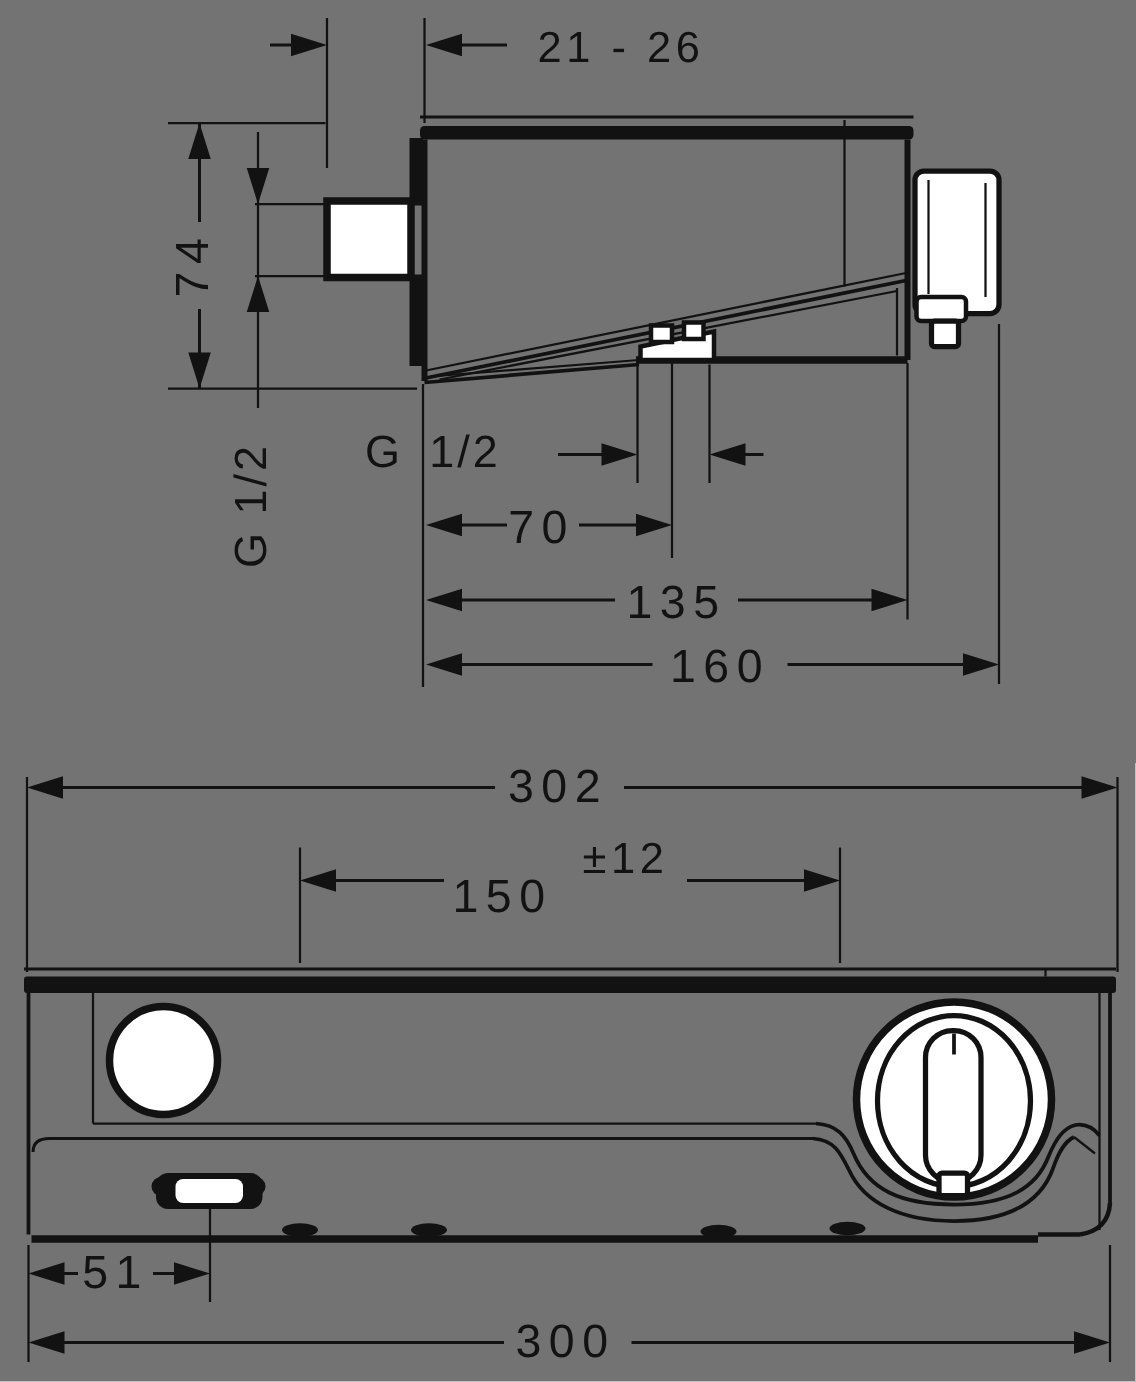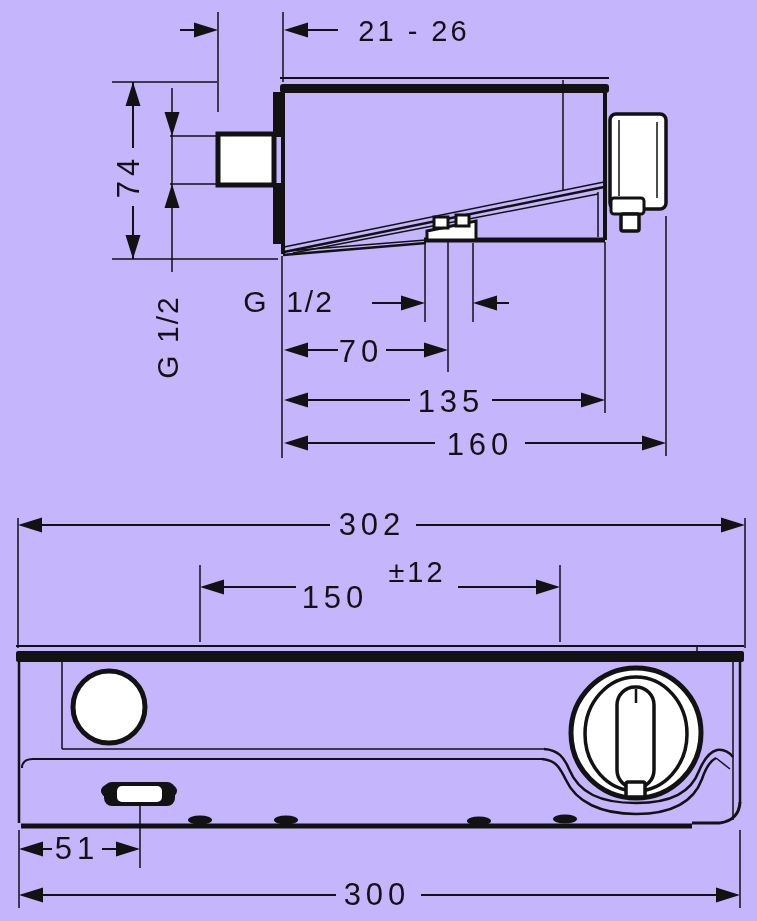--- a/index.html
+++ b/index.html
@@ -1,16 +1,16 @@
 <!DOCTYPE html>
 <html><head>
 <meta charset="utf-8">
 <style>
   html,body{margin:0;padding:0;background:#ffffff;}
-  .stage{width:757px;height:921px;background:#c4b5fd;position:relative;margin:0 auto;}
+  .stage{width:757px;height:921px;background:#737373;position:relative;margin:0 auto;}
   svg{display:block;}
   text{font-family:"Liberation Sans","DejaVu Sans",sans-serif;fill:#121212;}
   .dim-num{font-size:31px;letter-spacing:5px;}
   .dim-num-sm{font-size:29px;letter-spacing:3px;}
   .thread{font-size:30px;letter-spacing:2px;}
   line,path,rect,circle,ellipse,polyline{vector-effect:none;}
 </style>
 </head>
 <body>
 

